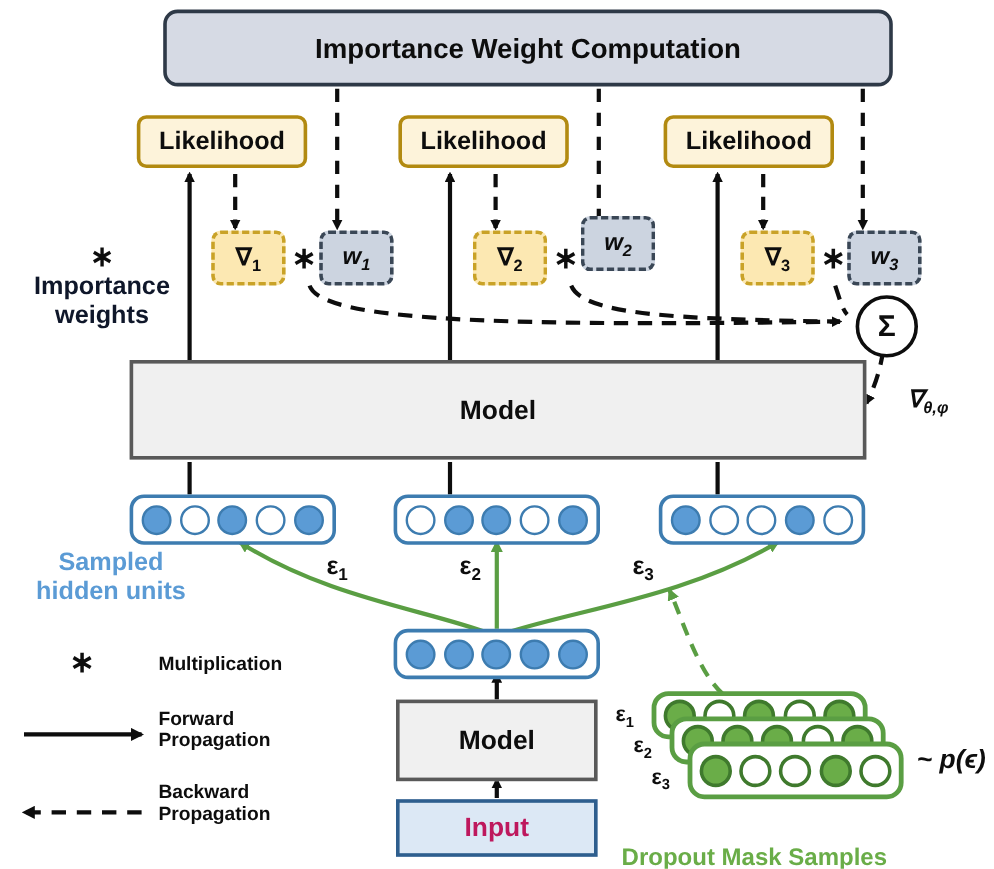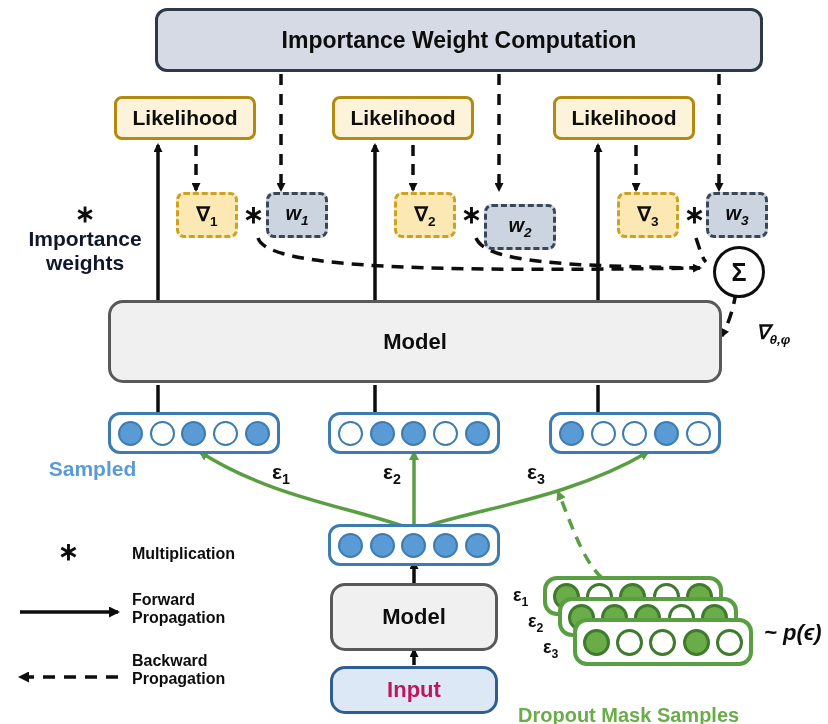--- a/index.html
+++ b/index.html
@@ -2,21 +2,21 @@
 <html><head>
 <meta charset="utf-8">
 <style>
   html,body{margin:0;padding:0;background:#ffffff;}
   body{width:828px;height:724px;position:relative;overflow:hidden;
        font-family:"Liberation Sans",sans-serif;}
   #stage{position:absolute;left:0;top:0;width:828px;height:724px;}
   #svg-layer{position:absolute;left:0;top:0;width:828px;height:724px;}
 
   .box{position:absolute;box-sizing:border-box;display:flex;
-       align-items:center;justify-content:center;text-align:center;border-radius:15px;}
+       align-items:center;justify-content:center;text-align:center;}
 
   .hdr-box{background:#d6dae4;border:3px solid #2e3947;border-radius:12px;
            font-size:23px;font-weight:bold;color:#0d0d0d;}
 
   .lik-box{background:#fdf3da;border:3px solid #b28a11;border-radius:8px;
            font-size:21px;font-weight:bold;color:#0d0d0d;}
 
   .grad-box{background:#fce8b2;border:3px dashed #c9a227;border-radius:8px;
             font-size:20px;font-weight:bold;color:#0d0d0d;}
   .wt-box{background:#ccd4e0;border:3px dashed #3a4756;border-radius:8px;
@@ -111,21 +111,21 @@
 
     <path d="M602,578 C582,560 570,520 558,492" fill="none" stroke="#5a9e43" stroke-width="3.5" stroke-dasharray="11,8" marker-end="url(#ar-grn)"></path>
 
     <line x1="414" y1="665" x2="414" y2="650" stroke="#0d0d0d" stroke-width="3.5" marker-end="url(#ar-blk)"></line>
     <line x1="414" y1="583" x2="414" y2="562" stroke="#0d0d0d" stroke-width="3.5" marker-end="url(#ar-blk)"></line>
 
     <line x1="20" y1="612" x2="118" y2="612" stroke="#0d0d0d" stroke-width="3.5" marker-end="url(#ar-blk-l)"></line>
     <line x1="118" y1="677" x2="20" y2="677" stroke="#0d0d0d" stroke-width="3.5" stroke-dasharray="12,9" marker-end="url(#ar-blk-l)"></line>
   </svg>
 
-  <div class="box hdr-box" style="left:155px;top:8px;width:608px;height:64px;">
+  <div class="box hdr-box" style="left:136px;top:8px;width:608px;height:64px;">
     <span>Importance Weight Computation</span>
   </div>
 
   <div class="box lik-box" style="left:114px;top:96px;width:142px;height:44px;">
     <span>Likelihood</span>
   </div>
   <div class="box lik-box" style="left:332px;top:96px;width:142px;height:44px;">
     <span>Likelihood</span>
   </div>
   <div class="box lik-box" style="left:553px;top:96px;width:142px;height:44px;">
@@ -145,21 +145,21 @@
   </div>
   <span class="lbl mulstar" style="left:243px;top:200px;">∗</span>
   <div class="box wt-box" style="left:266px;top:192px;width:62px;height:46px;">
     <span>w<sub>1</sub></span>
   </div>
 
   <div class="box grad-box" style="left:394px;top:192px;width:62px;height:46px;">
     <span>∇<sub>2</sub></span>
   </div>
   <span class="lbl mulstar" style="left:461px;top:200px;">∗</span>
-  <div class="box wt-box" style="left:484px;top:204px;width:72px;height:46px;">
+  <div class="box wt-box" style="left:484px;top:180px;width:62px;height:46px;">
     <span>w<sub>2</sub></span>
   </div>
 
   <div class="box grad-box" style="left:617px;top:192px;width:62px;height:46px;">
     <span>∇<sub>3</sub></span>
   </div>
   <span class="lbl mulstar" style="left:684px;top:200px;">∗</span>
   <div class="box wt-box" style="left:706px;top:192px;width:62px;height:46px;">
     <span>w<sub>3</sub></span>
   </div>
@@ -191,20 +191,21 @@
   <div class="hid-row" style="left:549px;top:412px;width:172px;height:42px;">
     <span class="unit on"></span>
     <span class="unit"></span>
     <span class="unit"></span>
     <span class="unit on"></span>
     <span class="unit"></span>
   </div>
 
   <div class="lbl lbl-sampled" style="left:0px;top:457px;">
     <span>Sampled</span><br>
+    <span>hidden units</span>
   </div>
 
   <span class="lbl eps" style="left:272px;top:460px;">ε<sub>1</sub></span>
   <span class="lbl eps" style="left:383px;top:460px;">ε<sub>2</sub></span>
   <span class="lbl eps" style="left:527px;top:460px;">ε<sub>3</sub></span>
 
   <div class="hid-row" style="left:328px;top:524px;width:172px;height:42px;">
     <span class="unit on"></span>
     <span class="unit on"></span>
     <span class="unit on"></span>

